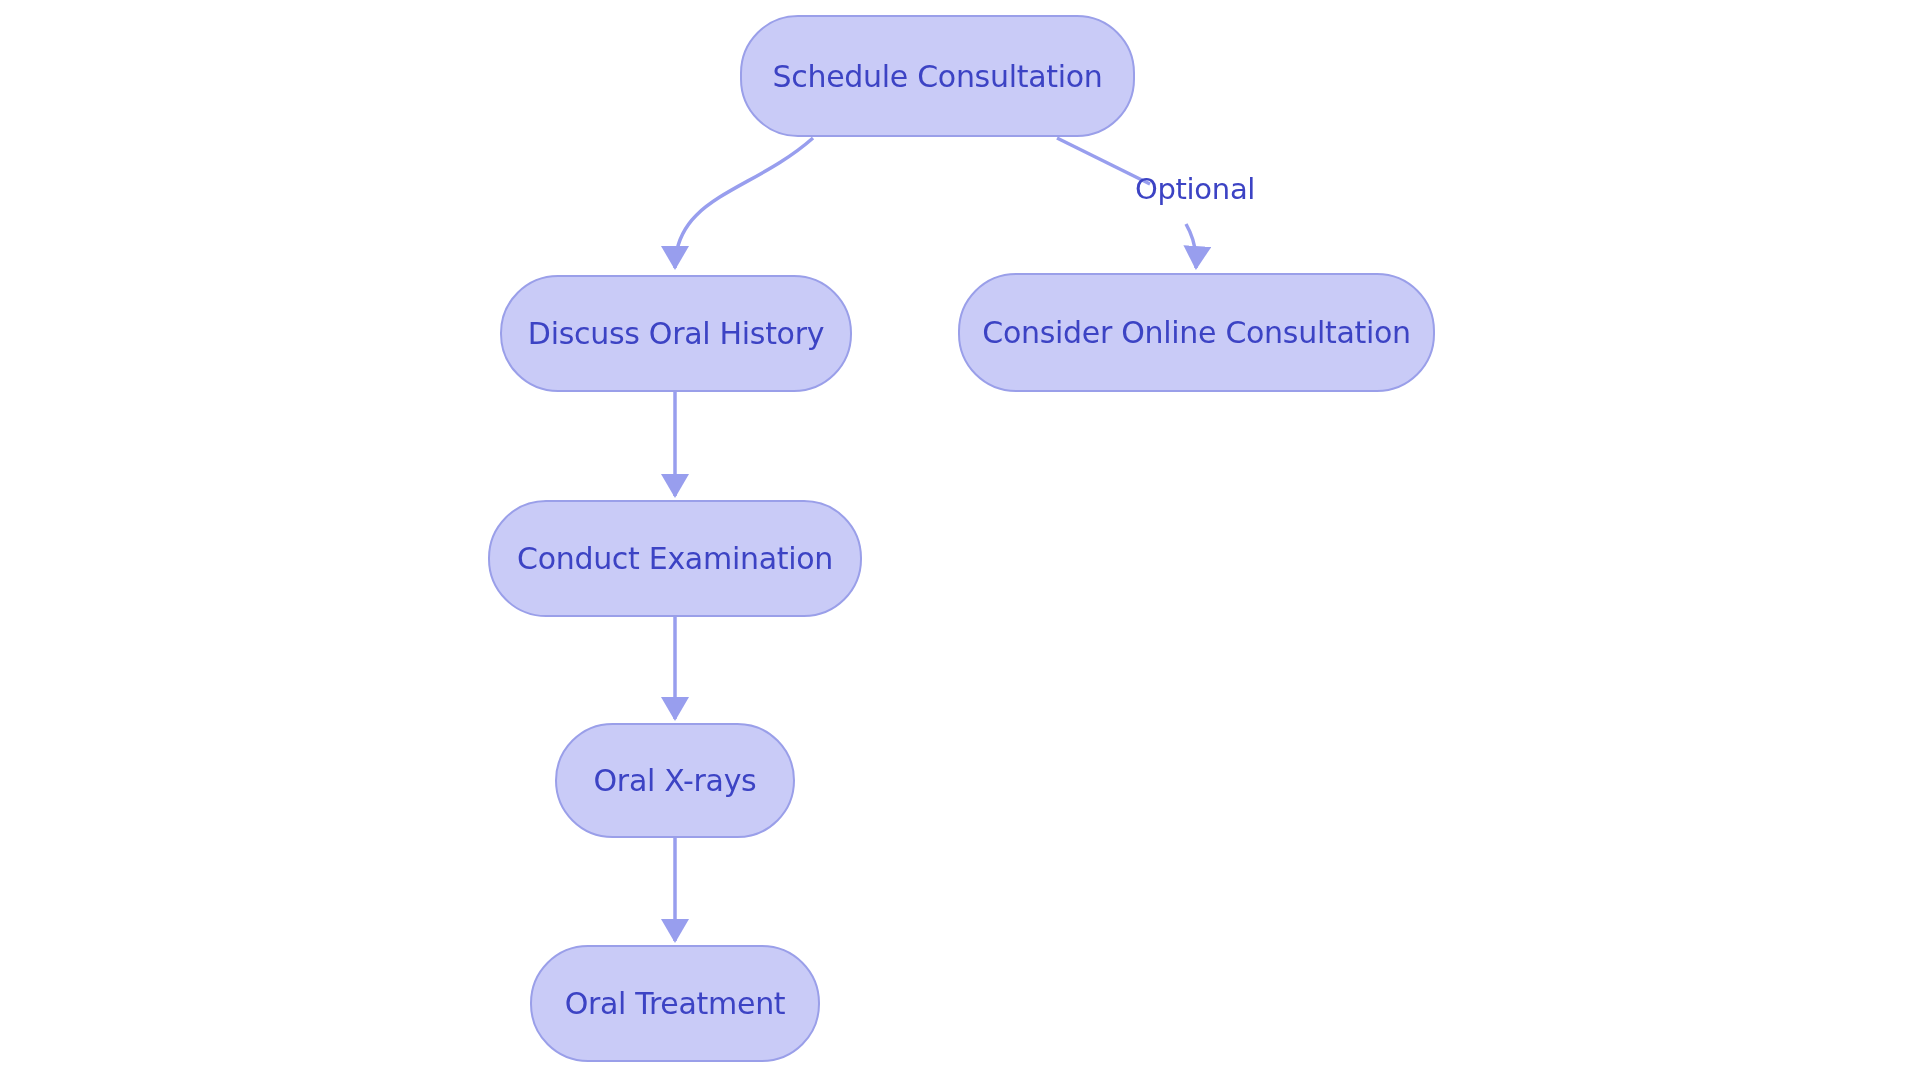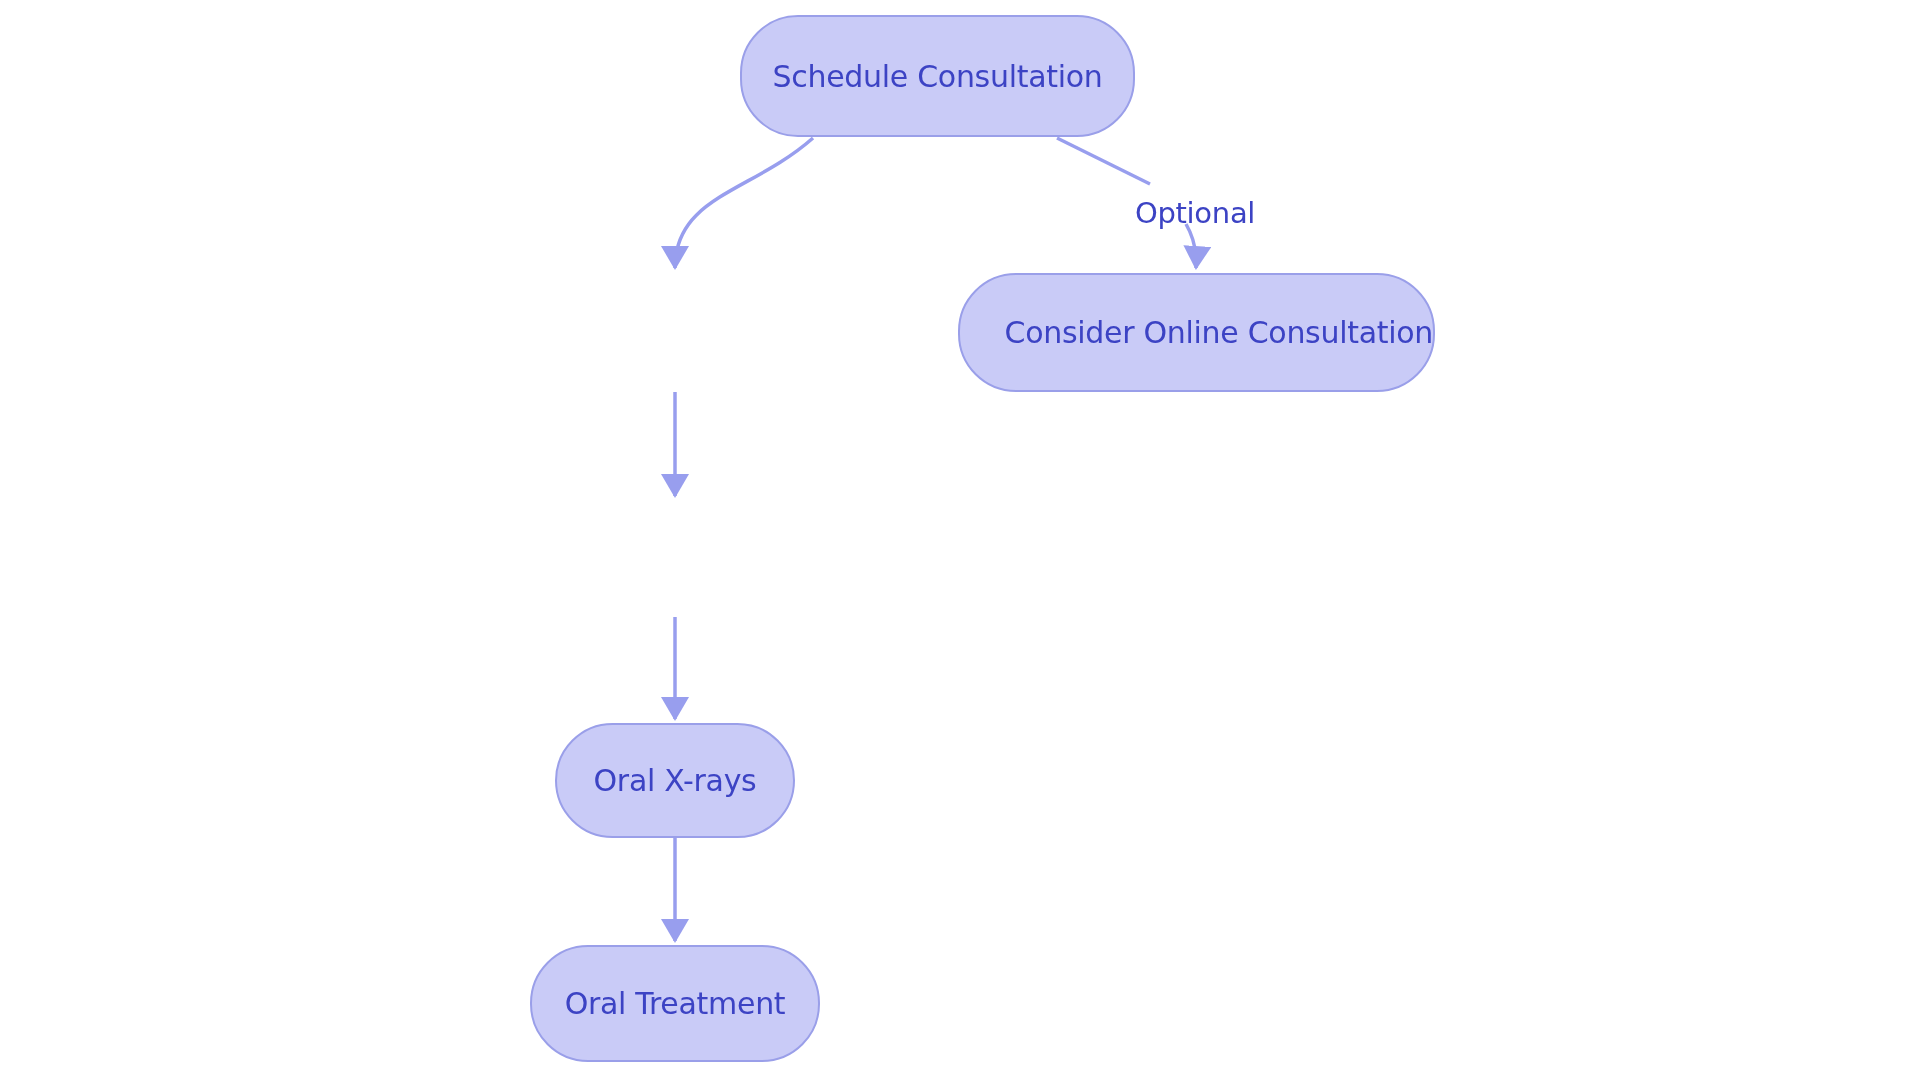--- a/index.html
+++ b/index.html
@@ -44,28 +44,28 @@
     border:2px solid var(--node-border);
     border-radius:58px;
     color:var(--node-text);
     font-size:30px;
     letter-spacing:-0.3px;
     white-space:nowrap;
     text-align:center;
   }
   .node-schedule{left:740px;top:15px;width:395px;height:122px;}
   .node-discuss{left:500px;top:275px;width:352px;height:117px;}
-  .node-consider{left:958px;top:273px;width:477px;height:119px;justify-content:flex-end;}
+  .node-consider{left:958px;top:273px;width:477px;height:119px;}
   .node-conduct{left:488px;top:500px;width:374px;height:117px;}
   .node-xrays{left:555px;top:723px;width:240px;height:115px;}
   .node-plan{left:530px;top:945px;width:290px;height:117px;}
   .edge-label{
     position:absolute;
     left:1195px;
-    top:196px;
+    top:172px;
     transform:translateX(-50%);
     color:var(--edge-label-text);
     font-size:29px;
     letter-spacing:-0.3px;
     white-space:nowrap;
   }
 </style>
 </head>
 <body>
 
@@ -82,25 +82,31 @@
     <path class="edge" marker-end="url(#arrowhead)" d="M 1186 224 C 1194 238 1197 252 1196 268"></path>
     <path class="edge" marker-end="url(#arrowhead)" d="M 675 392 L 675 496"></path>
     <path class="edge" marker-end="url(#arrowhead)" d="M 675 617 L 675 719"></path>
     <path class="edge" marker-end="url(#arrowhead)" d="M 675 838 L 675 941"></path>
   </svg>
 
   <div class="node node-schedule">
     <span>Schedule Consultation</span>
   </div>
 
+  <div class="node node-discuss">
+    <span>Discuss Oral History</span>
+  </div>
 
   <div class="node node-consider">
     <span>Consider Online Consultation</span>
   </div>
 
+  <div class="node node-conduct">
+    <span>Conduct Examination</span>
+  </div>
 
   <div class="node node-xrays">
     <span>Oral X-rays</span>
   </div>
 
   <div class="node node-plan">
     <span>Oral Treatment</span>
   </div>
 
   <div class="edge-label">

